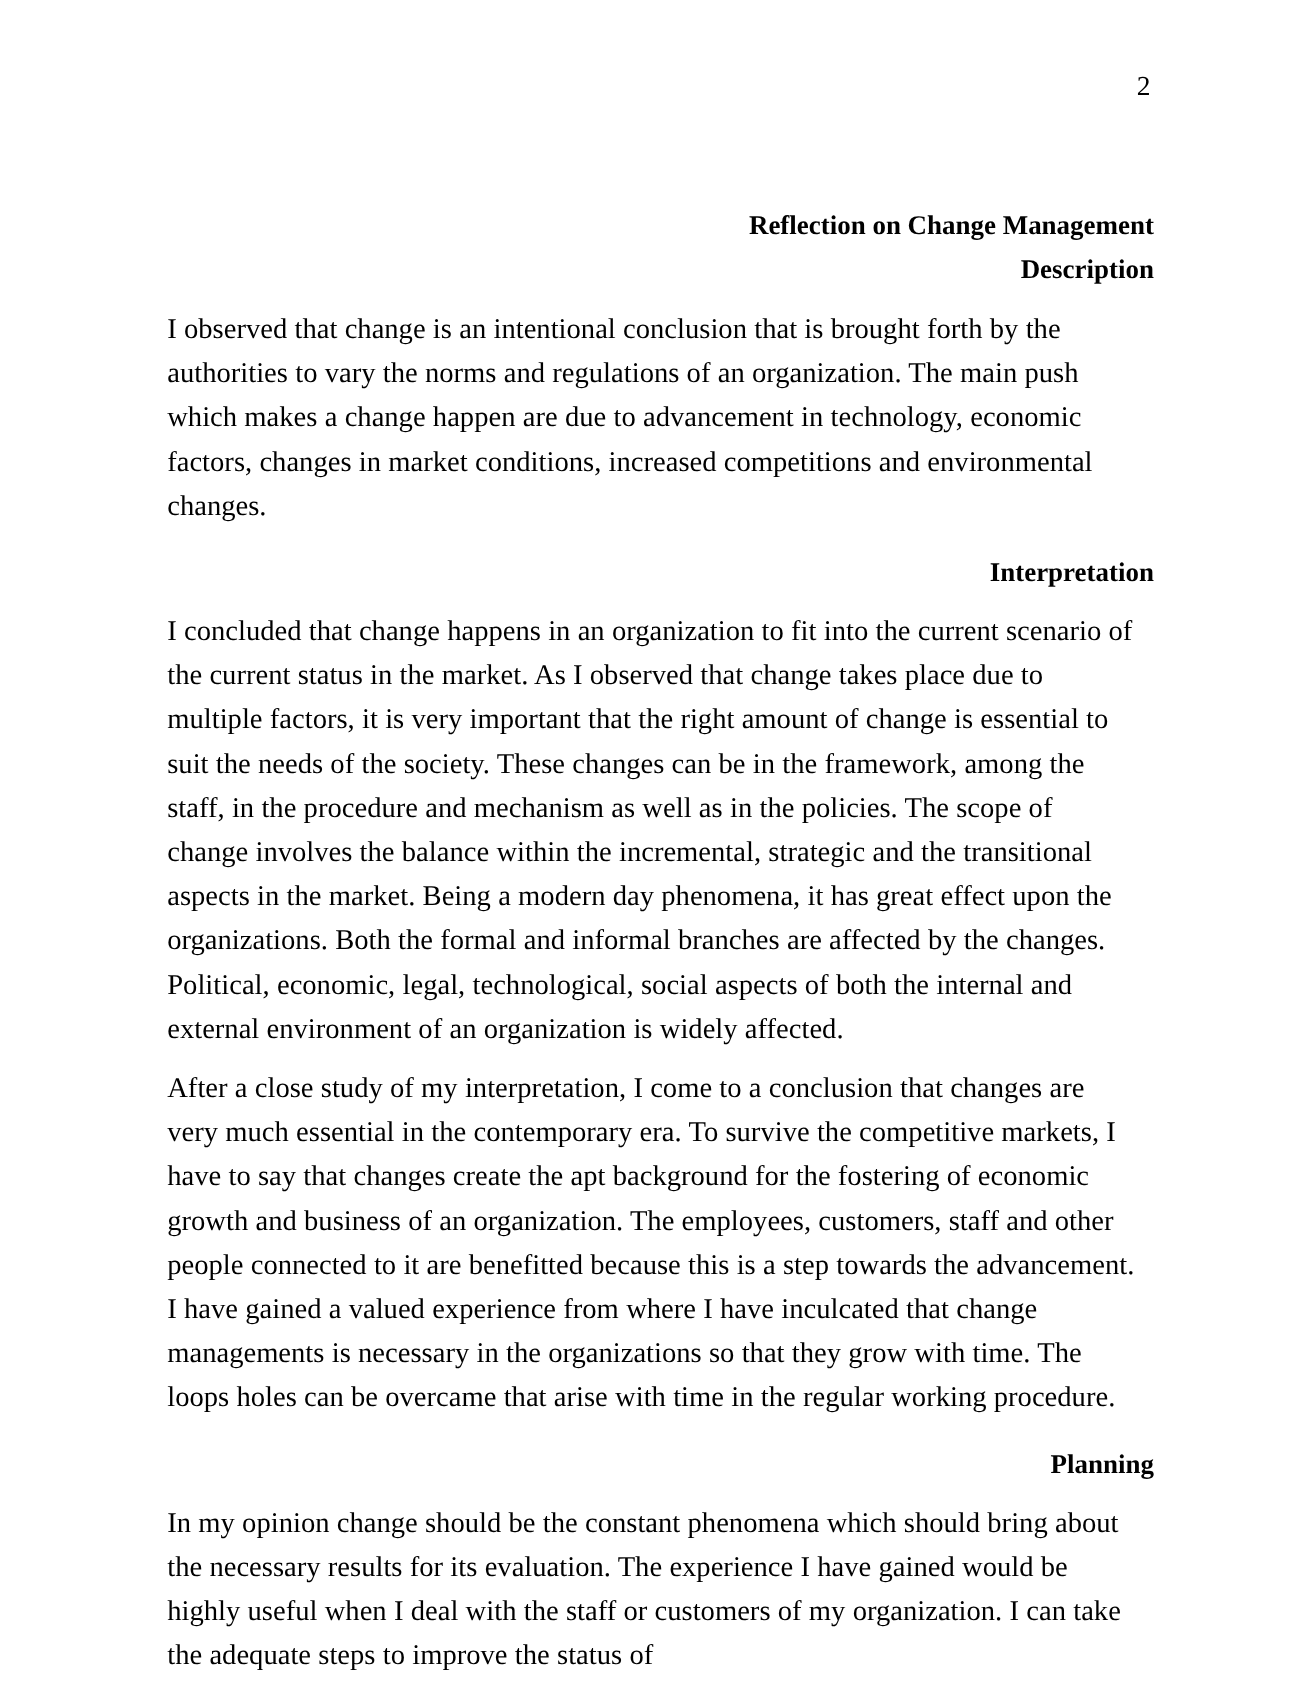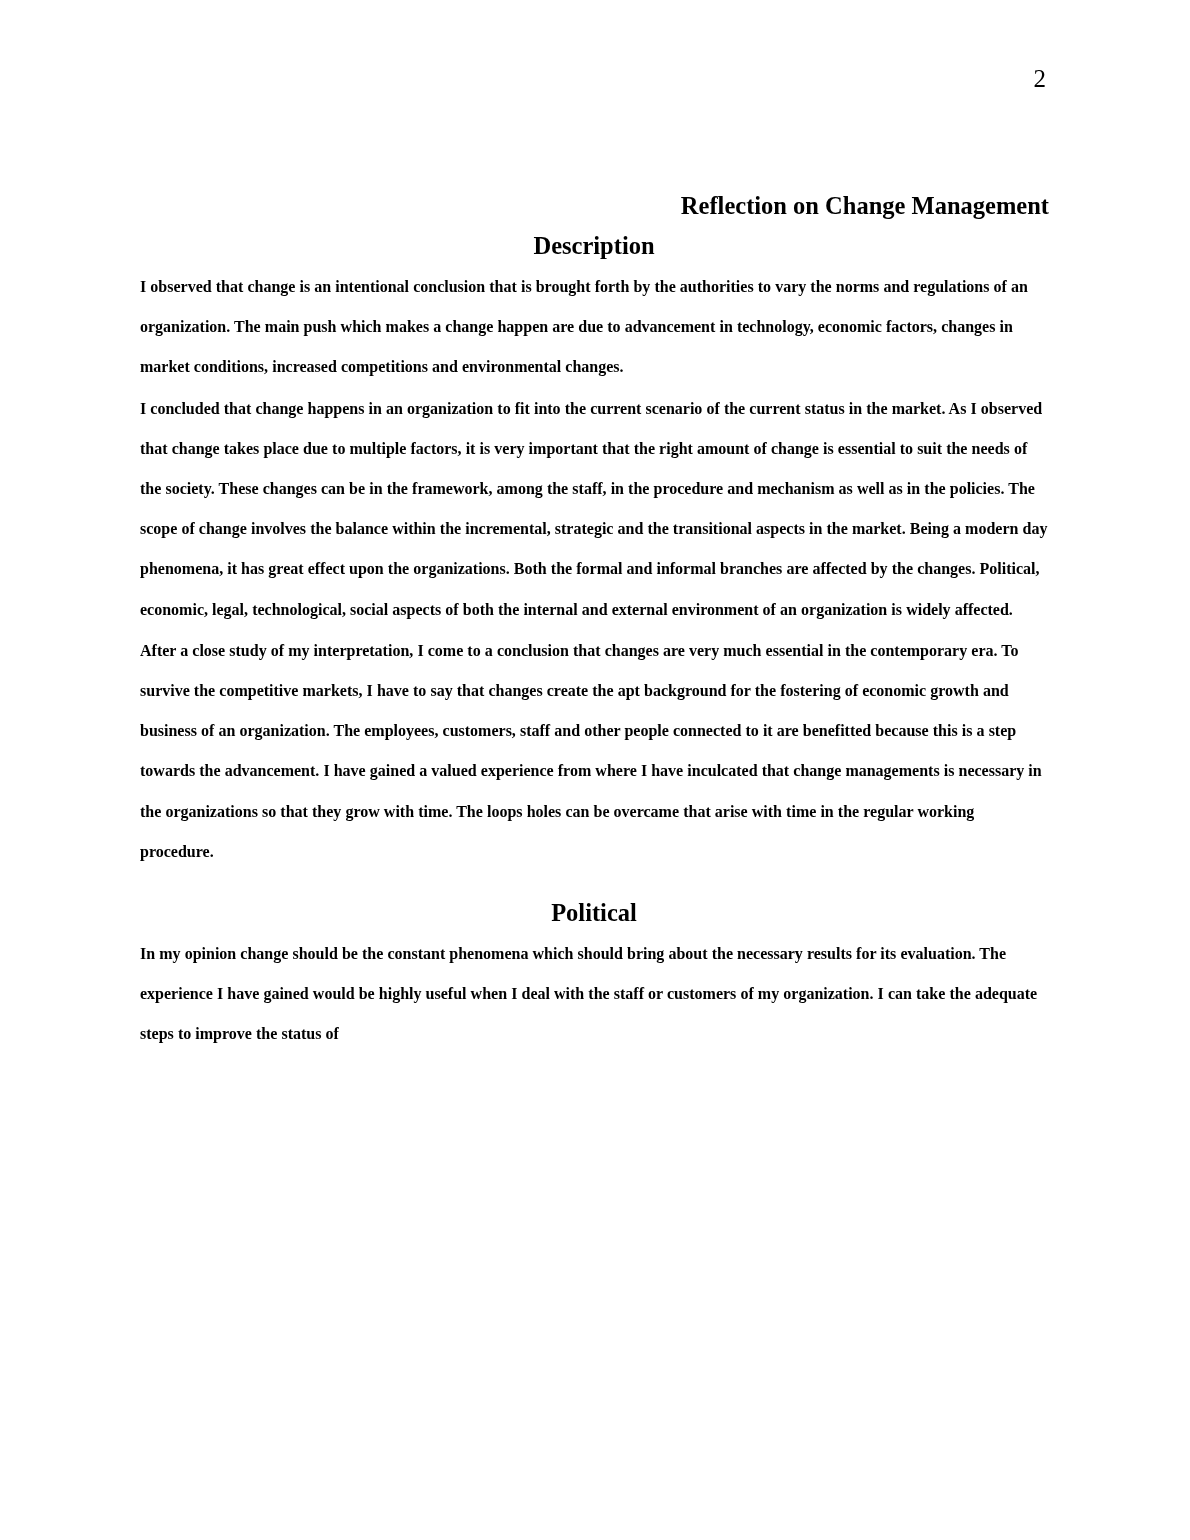--- a/index.html
+++ b/index.html
@@ -40,30 +40,30 @@
     font-weight: bold;
     line-height: 40px;
     margin: 0;
     text-align: right;
   }
   .section-heading {
     font-size: 24.5px;
     font-weight: bold;
     line-height: 40px;
     margin: 0;
-    text-align: center;
+    text-align: right;
   }
   .section-heading.spaced {
     margin-top: 21px;
   }
   .para {
-    font-size: 16px;
-    font-weight: bold;
+    font-size: 26px;
+    font-weight: normal;
     line-height: 40.2px;
-    margin: 1px;
+    margin: 13px;
     text-align: left;
     text-justify: none;
     word-spacing: 0.1px;
     letter-spacing: 0px;
   }
   .section { margin: 0; padding: 0; }
 </style>
 </head>
 <body>
 
@@ -74,26 +74,27 @@
   <div class="body-block">
 
     <div class="doc-title">Reflection on Change Management</div>
 
     <div class="section">
       <div class="section-heading">Description</div>
       <p class="para">I observed that change is an intentional conclusion that is brought forth by the authorities to vary the norms and regulations of an organization. The main push which makes a change happen are due to advancement in technology, economic factors, changes in market conditions, increased competitions and environmental changes.</p>
     </div>
 
     <div class="section">
+      <div class="section-heading spaced">Interpretation</div>
       <p class="para">I concluded that change happens in an organization to fit into the current scenario of the current status in the market. As I observed that change takes place due to multiple factors, it is very important that the right amount of change is essential to suit the needs of the society. These changes can be in the framework, among the staff, in the procedure and mechanism as well as in the policies. The scope of change involves the balance within the incremental, strategic and the transitional aspects in the market. Being a modern day phenomena, it has great effect upon the organizations. Both the formal and informal branches are affected by the changes. Political, economic, legal, technological, social aspects of both the internal and external environment of an organization is widely affected.</p>
     </div>
 
     <div class="section">
       <p class="para">After a close study of my interpretation, I come to a conclusion that changes are very much essential in the contemporary era. To survive the competitive markets, I have to say that changes create the apt background for the fostering of economic growth and business of an organization. The employees, customers, staff and other people connected to it are benefitted because this is a step towards the advancement. I have gained a valued experience from where I have inculcated that change managements is necessary in the organizations so that they grow with time. The loops holes can be overcame that arise with time in the regular working procedure.</p>
     </div>
 
     <div class="section">
-      <div class="section-heading spaced">Political</div>
+      <div class="section-heading spaced">Planning</div>
       <p class="para">In my opinion change should be the constant phenomena which should bring about the necessary results for its evaluation. The experience I have gained would be highly useful when I deal with the staff or customers of my organization. I can take the adequate steps to improve the status of</p>
     </div>
 
   </div>
 </div>
 
 </body></html>

